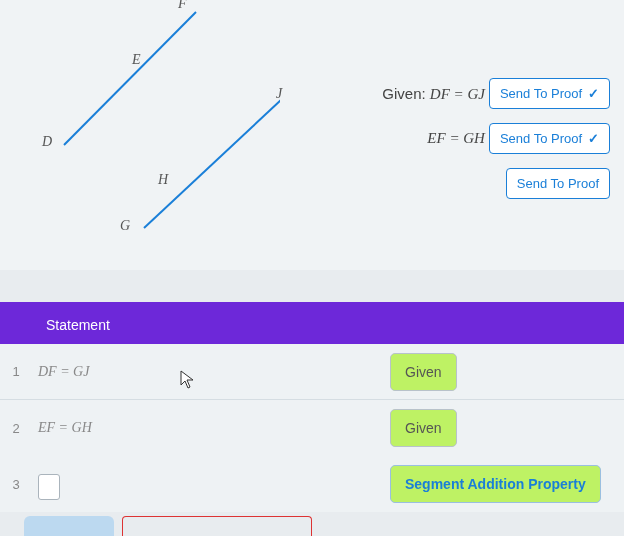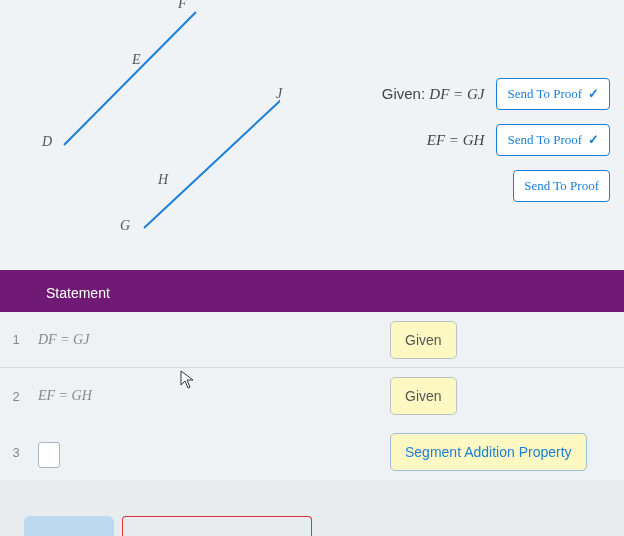--- a/index.html
+++ b/index.html
@@ -34,49 +34,49 @@
     .problem {
       position: absolute;
       left: 300px;
       top: 78px;
       width: 310px;
     }
     .prow {
       display: flex;
       align-items: center;
       justify-content: flex-end;
-      gap: 12px;
+      gap: 4px;
       margin-bottom: 14px;
     }
     .ptext {
       color: #444;
       font-size: 15px;
     }
     .mjx { font-family: Georgia, 'Times New Roman', serif; font-style: italic; }
     .send-btn {
       border: 1px solid #1a7fd8;
       color: #1a7fd8;
       background: #fff;
       border-radius: 4px;
       padding: 7px 10px;
       font-size: 13px;
       display: inline-flex;
       align-items: center;
       gap: 6px;
       cursor: pointer;
-      font-family: Liberation Serif, serif;
     }
     .check { color: #1a7fd8; font-weight: bold; }
     .table-header {
       display: flex;
-      background: #701a75;
+      background: #6d28d9;
       color: #fff;
       height: 42px;
       align-items: center;
       font-size: 14px;
+      margin-top: 32px;
     }
     .th-stmt { width: 380px; padding-left: 46px; padding-top:4px;}
     .th-reason { flex: 1; padding-left: 30px; padding-top:18px;}
     .proof-rows { background: #eef2f4; }
     .proof-row {
       display: flex;
       align-items: center;
       min-height: 56px;
       border-bottom: 1px solid #d5dde2;
     }
@@ -90,28 +90,28 @@
       width: 348px;
       color: #888;
       font-family: Georgia, 'Times New Roman', serif;
       font-style: italic;
       font-size: 14px;
       padding-left: 6px;
     }
     .reason-cell { flex: 1; padding: 8px 10px; }
     .reason-btn {
       border: 1px solid #b8c2ca;
-      background: #fef9c3;
+      background: #bef264;
       color: #555;
       border-radius: 5px;
       padding: 10px 14px;
       font-size: 14px;
       cursor: pointer;
     }
-    .reason-btn.blue { color: #1a7fd8; border-color: #9abfe0; }
+    .reason-btn.blue { color: #1a7fd8; border-color: #9abfe0; font-weight: bold; }
     .row3 .stmt-cell { padding-top: 6px; }
     .blank-box {
       display: inline-block;
       width: 22px;
       height: 26px;
       border: 1px solid #aab4bc;
       border-radius: 3px;
       background: #fff;
       vertical-align: middle;
     }

